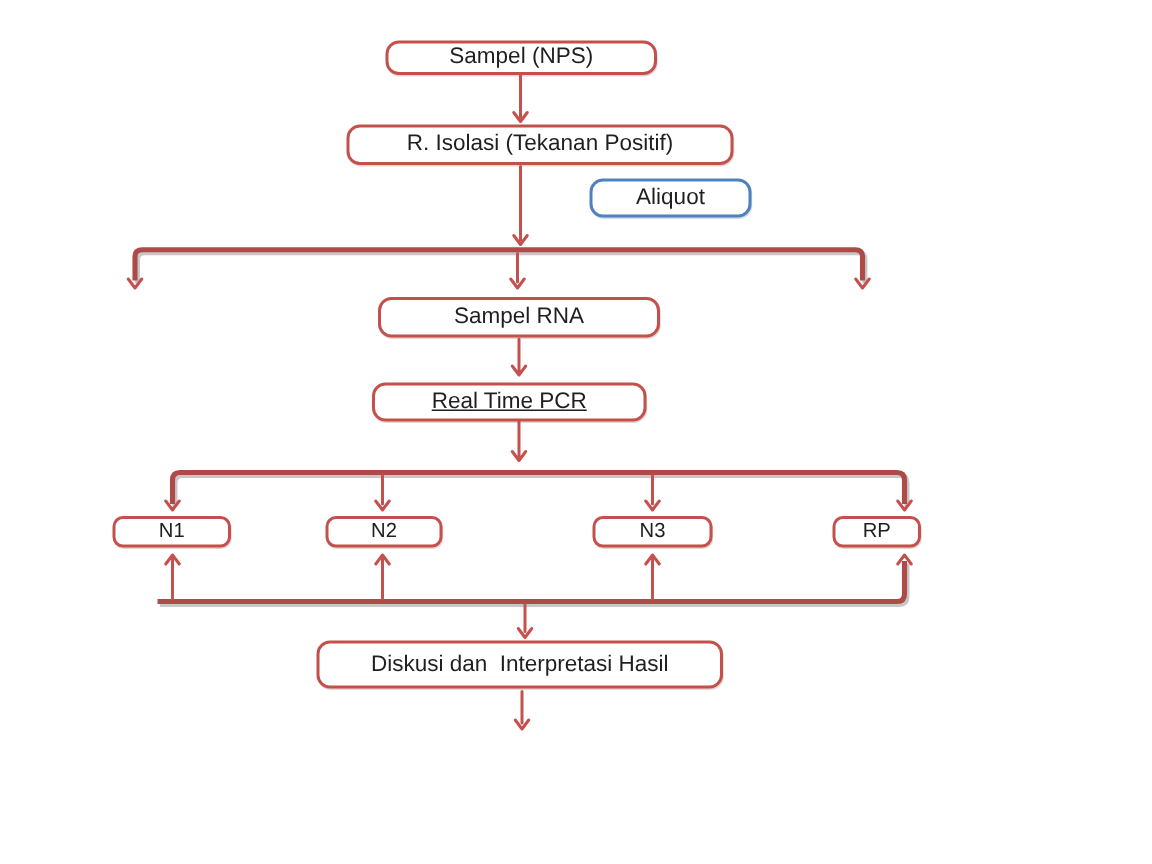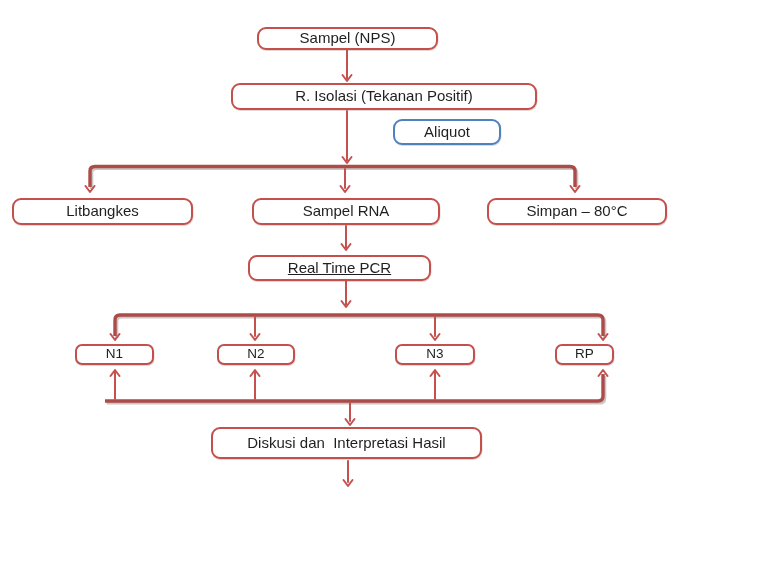--- a/index.html
+++ b/index.html
@@ -92,39 +92,33 @@
     </g>
     <g>
       <path class="thinline" d="M348,461 L348,482 M343.5,480 L348,486 L352.5,480"></path>
     </g>
   </svg>
 
   <div class="node" style="left:257px;top:27px;width:181px;height:23px;">
     <span class="lbl">Sampel (NPS)</span>
   </div>
 
-  <div class="node" style="left:231px;top:83px;width:306px;height:27px;">
+  <div class="node" style="left:231px;top:83px;width:258px;height:27px;">
     <span class="lbl">R. Isolasi (Tekanan Positif)</span>
   </div>
 
   <div class="node blue" style="left:365px;top:119px;width:108px;height:26px;">
     <span class="lbl">Aliquot</span>
   </div>
 
-  <div class="node" style="left:12px;top:198px;width:181px;height:27px;">
-    <span class="lbl">Litbangkes</span>
-  </div>
 
   <div class="node" style="left:252px;top:198px;width:188px;height:27px;">
     <span class="lbl">Sampel RNA</span>
   </div>
 
-  <div class="node" style="left:487px;top:198px;width:180px;height:27px;">
-    <span class="lbl">Simpan – 80°C</span>
-  </div>
 
   <div class="node" style="left:248px;top:255px;width:183px;height:26px;text-decoration:underline;">
     <span class="lbl">Real Time PCR</span>
   </div>
 
   <div class="node small" style="left:75px;top:344px;width:79px;height:21px;">
     <span class="lbl">N1</span>
   </div>
 
   <div class="node small" style="left:217px;top:344px;width:78px;height:21px;">

